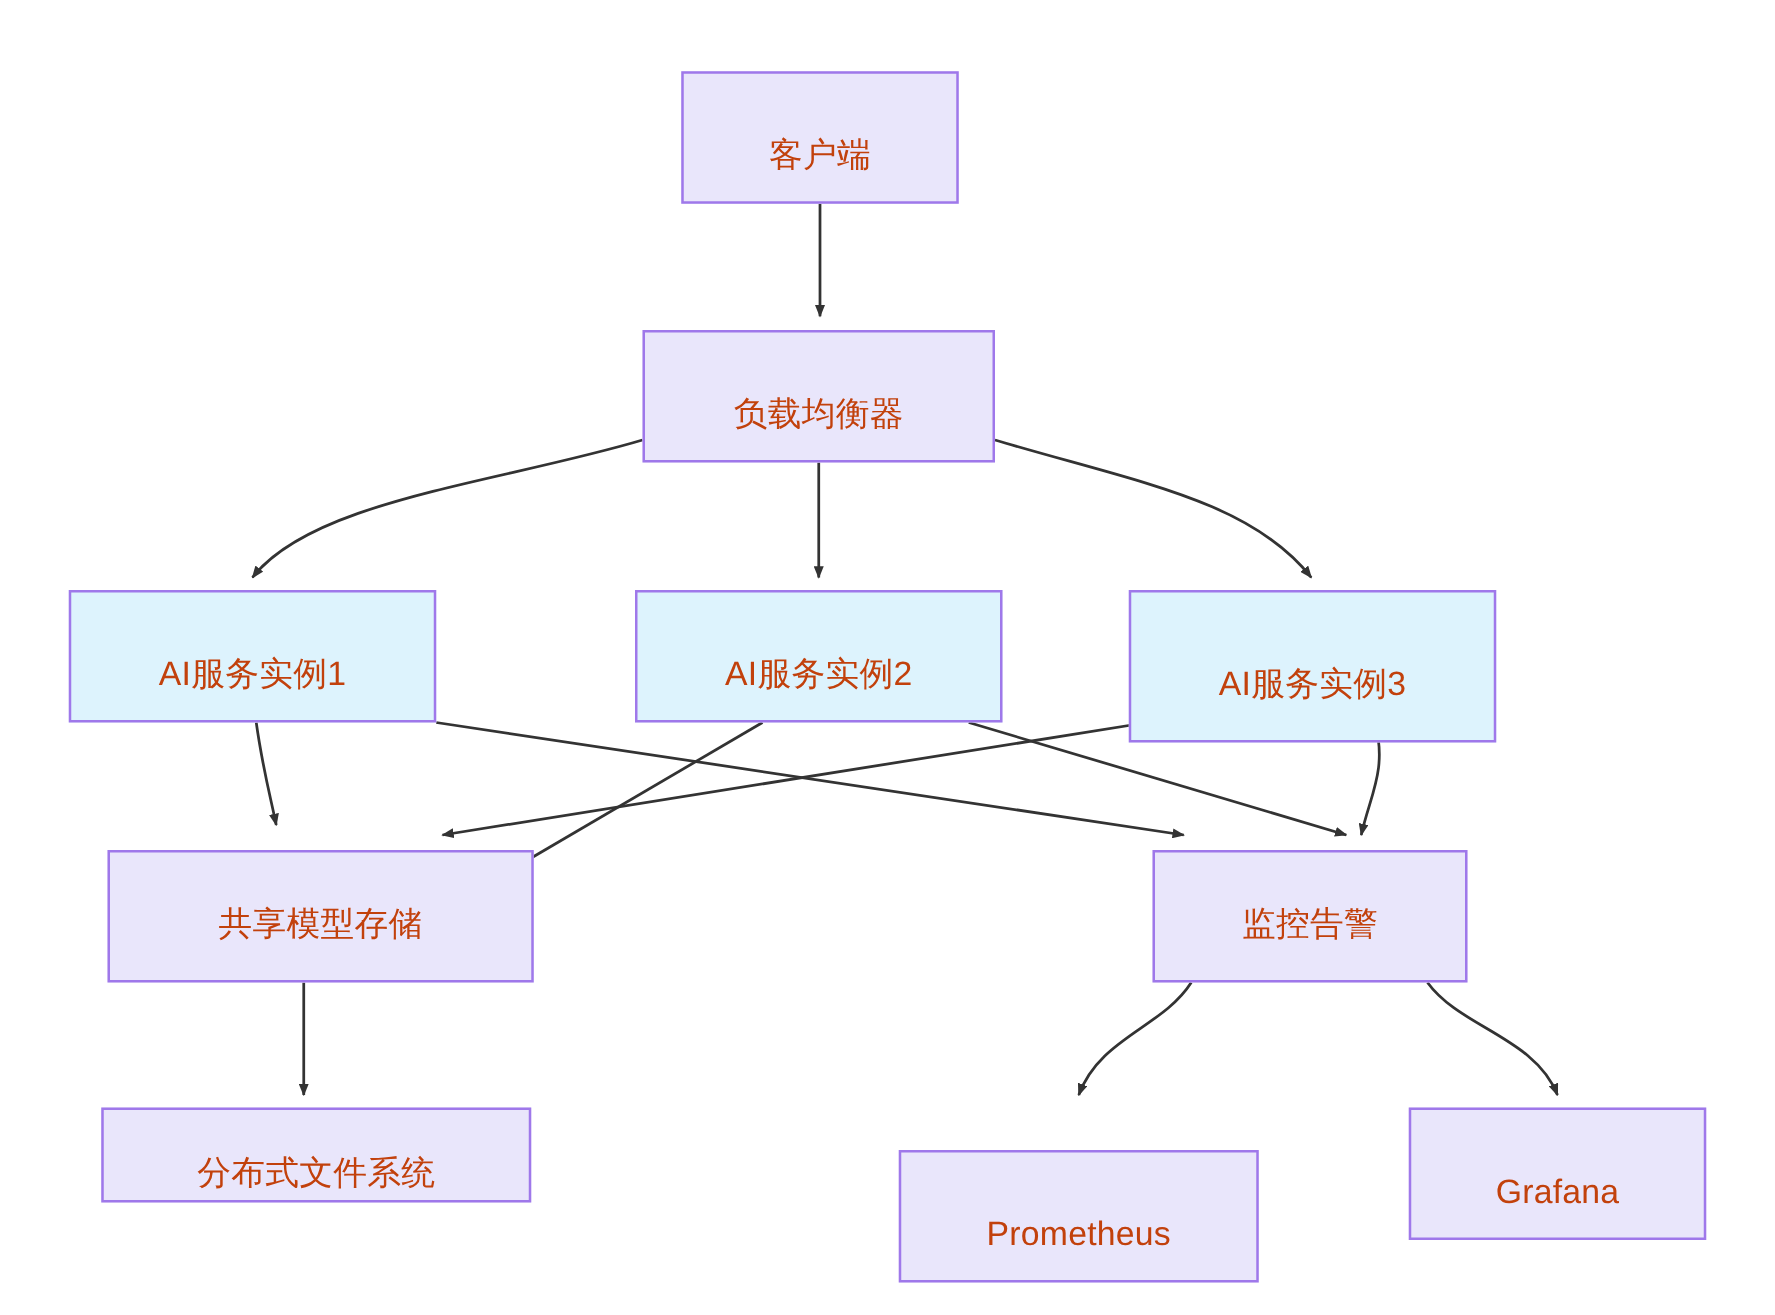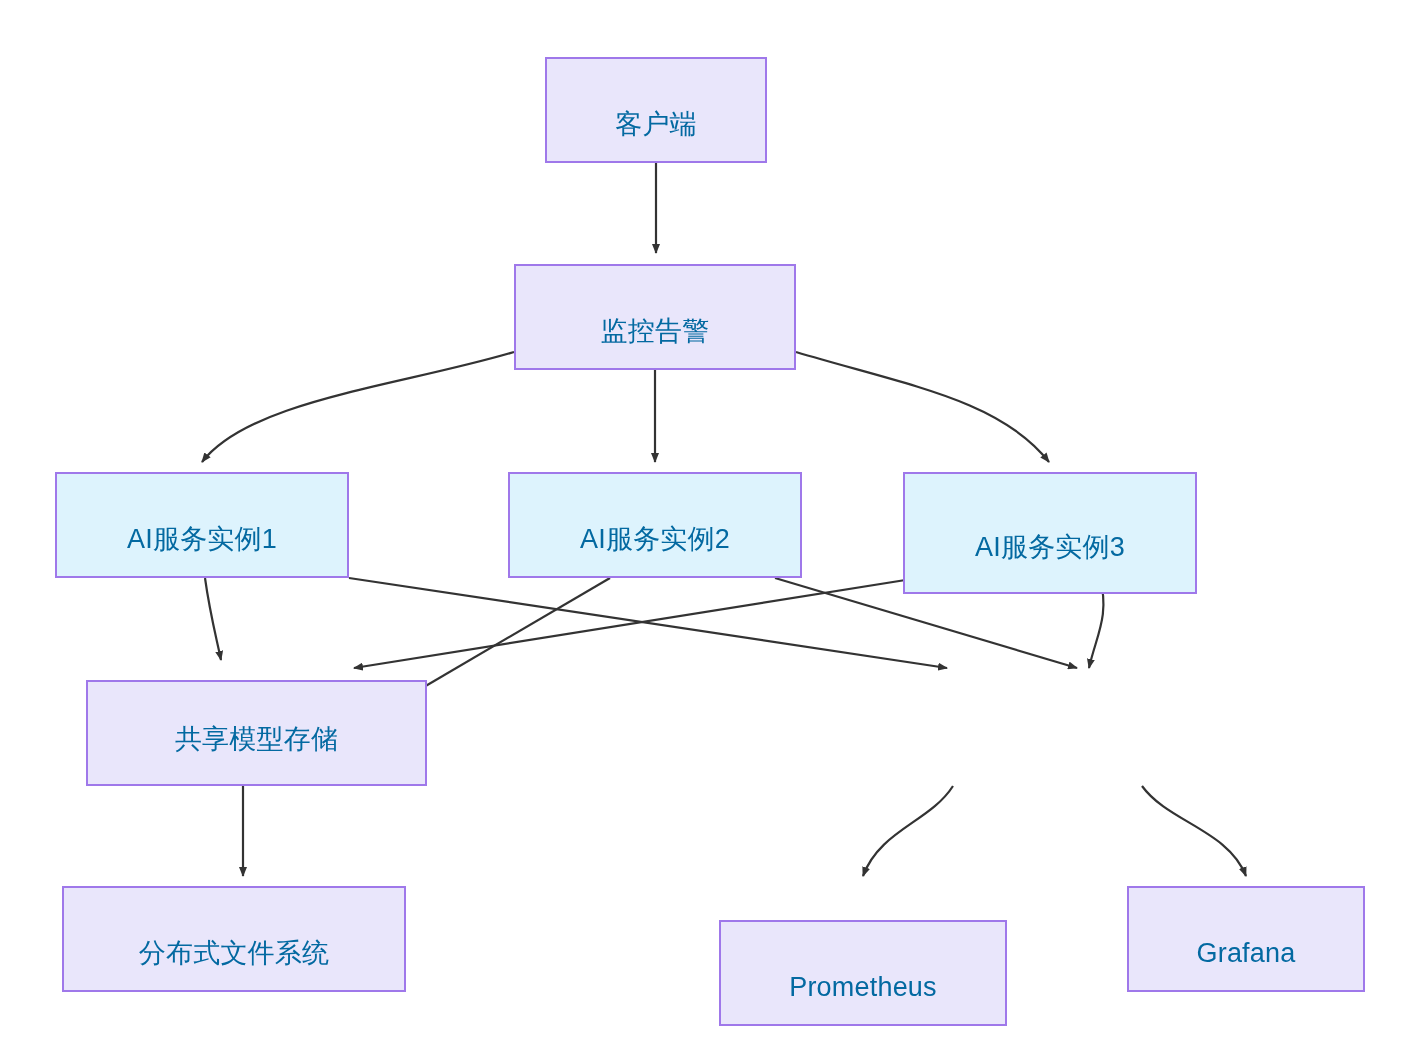--- a/index.html
+++ b/index.html
@@ -30,21 +30,21 @@
   .node {
     position: absolute;
     box-sizing: border-box;
     border: 2px solid #9f78ea;
     display: flex;
     align-items: center;
     justify-content: center;
     text-align: center;
   }
   .node-label {
-    color: #0369a1;
+    color: #c2410c;
     font-size: 27px;
     line-height: 1.25;
     letter-spacing: 0.2px;
     white-space: nowrap;
     margin-top: 29px;
   }
   .fill-lavender { background: #e9e6fb; }
   .fill-cyan     { background: #ddf3fd; text-align: right; }
   .label-top-bias { margin-bottom: 16px; }
 </style>
@@ -75,41 +75,44 @@
       <path d="M 953,786 C 930,822 880,830 863,876"></path>
       <path d="M 1142,786 C 1168,822 1228,830 1246,876"></path>
     </g>
   </svg>
 
   <div class="node fill-lavender" style="left:545px; top:57px; width:222px; height:106px;">
     <span class="node-label">客户端</span>
   </div>
 
   <div class="node fill-lavender" style="left:514px; top:264px; width:282px; height:106px;">
-    <span class="node-label">监控告警</span>
+    <span class="node-label">负载均衡器</span>
   </div>
 
   <div class="node fill-cyan" style="left:55px; top:472px; width:294px; height:106px;">
     <span class="node-label">AI服务实例1</span>
   </div>
 
   <div class="node fill-cyan" style="left:508px; top:472px; width:294px; height:106px;">
     <span class="node-label">AI服务实例2</span>
   </div>
 
   <div class="node fill-cyan" style="left:903px; top:472px; width:294px; height:122px;">
     <span class="node-label">AI服务实例3</span>
   </div>
 
   <div class="node fill-lavender" style="left:86px; top:680px; width:341px; height:106px;">
     <span class="node-label label-top-bias">共享模型存储</span>
   </div>
 
+  <div class="node fill-lavender" style="left:922px; top:680px; width:252px; height:106px;">
+    <span class="node-label label-top-bias">监控告警</span>
+  </div>
 
-  <div class="node fill-lavender" style="left:62px; top:886px; width:344px; height:106px;">
+  <div class="node fill-lavender" style="left:81px; top:886px; width:344px; height:76px;">
     <span class="node-label">分布式文件系统</span>
   </div>
 
   <div class="node fill-lavender" style="left:719px; top:920px; width:288px; height:106px;">
     <span class="node-label">Prometheus</span>
   </div>
 
   <div class="node fill-lavender" style="left:1127px; top:886px; width:238px; height:106px;">
     <span class="node-label">Grafana</span>
   </div>

